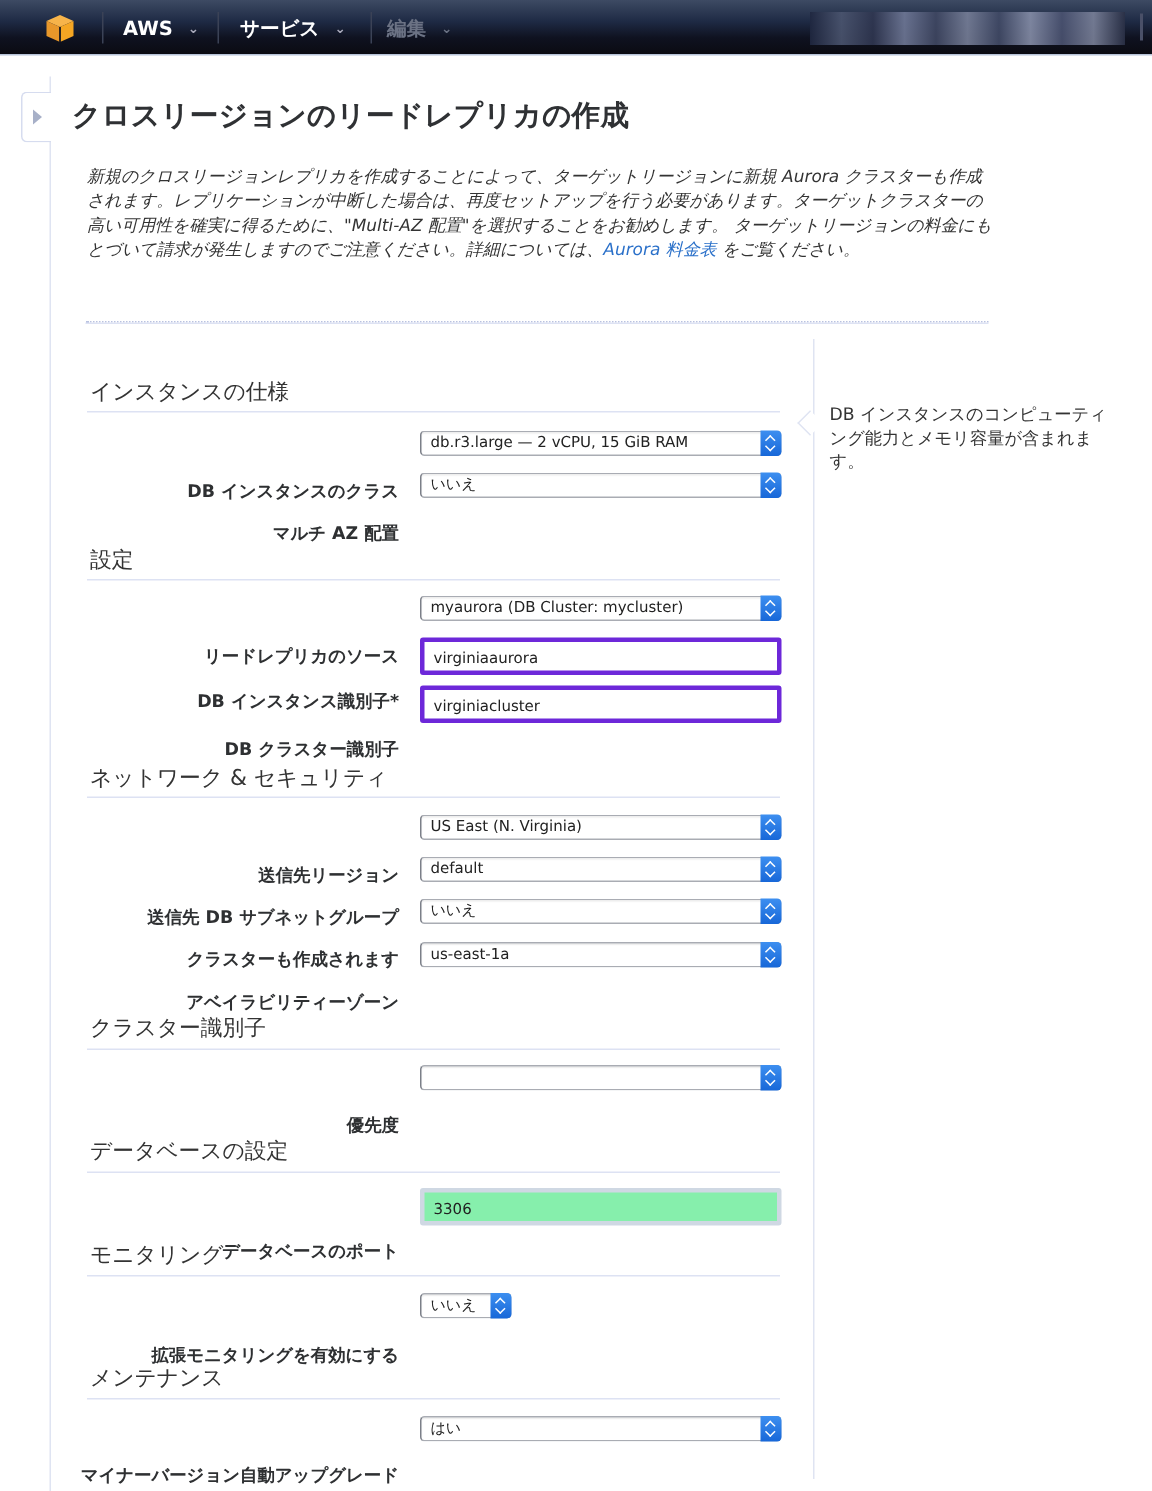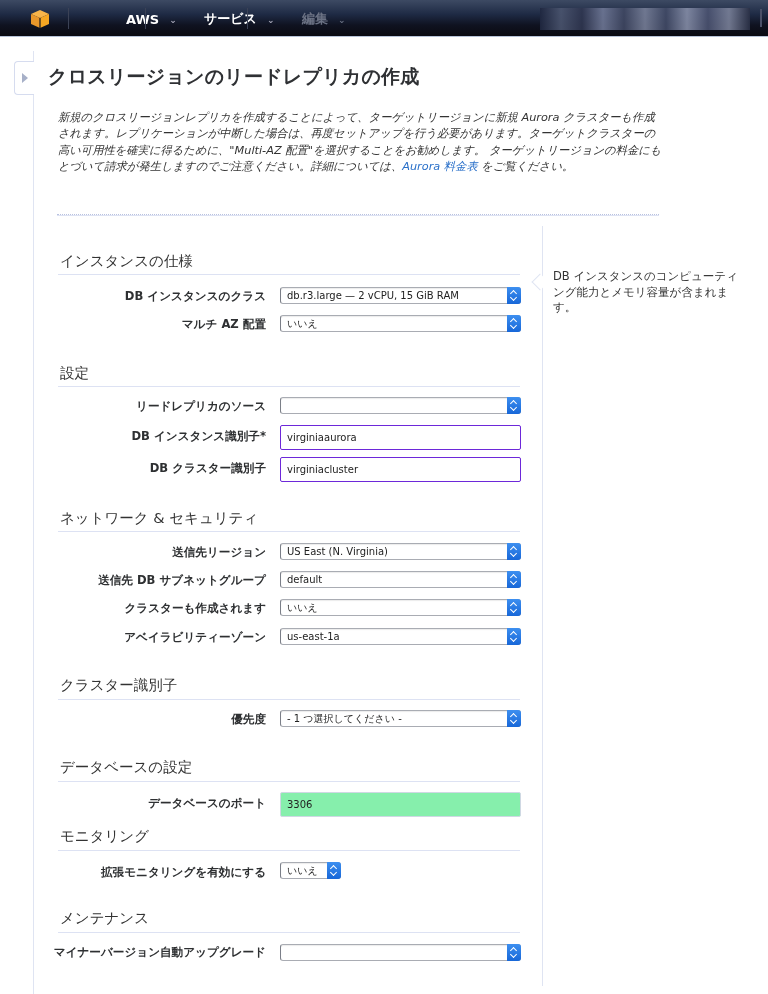--- a/index.html
+++ b/index.html
@@ -7,21 +7,21 @@
   body { font-family: "DejaVu Sans", "Liberation Sans", sans-serif; color: #333; position: relative; }
 
   
   .topbar {
     position: absolute; left: 0; top: 0; width: 768px; height: 37px;
     background: linear-gradient(to bottom, #3d4a63 0%, #1e2a44 40%, #0f1220 70%, #0b0b12 100%);
     border-bottom: 1px solid #b7c3d8;
   }
   .topbar .logo { position: absolute; left: 30px; top: 9px; width: 20px; height: 20px; }
   .topbar .sep { position: absolute; top: 8px; width: 1px; height: 21px; background: #3b4256; }
-  .topbar .menu { position: absolute; top: 10px; height: 18px; display: flex; align-items: center; gap: 10px; font-weight: bold; font-size: 13px; color: #fff; cursor: pointer; margin-left: 44px; }
+  .topbar .menu { position: absolute; top: 10px; height: 18px; display: flex; align-items: center; gap: 10px; font-weight: bold; font-size: 13px; color: #fff; cursor: pointer; }
   .topbar .menu.dim { color: #6b7284; }
   .topbar .chev { font-size: 9px; color: #aab; transform: translateY(1px); }
   .topbar .menu.dim .chev { color: #6b7284; }
   .topbar .blurred {
     position: absolute; left: 540px; top: 8px; width: 210px; height: 22px;
     background: linear-gradient(90deg, #1f2740 0%, #4b556f 10%, #2f3650 20%, #6f7896 30%, #3f4762 40%, #777f98 50%, #414a66 60%, #868ea8 70%, #4a5270 80%, #7a8199 90%, #2a3046 100%);
     opacity: 0.9;
   }
   .topbar .blurred-edge { position: absolute; left: 760px; top: 9px; width: 2px; height: 18px; background: #4a5068; }
 
@@ -44,21 +44,21 @@
 
   
   .help-line { position: absolute; left: 542px; top: 226px; width: 1px; height: 760px; background: #dfe4f2; }
   .help-notch { position: absolute; left: 534px; top: 276px; width: 12px; height: 12px; background: #fff; border-left: 1px solid #dfe4f2; border-bottom: 1px solid #dfe4f2; transform: rotate(45deg); }
   .help-text { position: absolute; left: 553px; top: 229px; width: 195px; font-size: 11.5px; line-height: 15.5px; color: #333; margin-top: 40px; }
 
   
   .section-title { position: absolute; left: 60px; font-size: 14.5px; color: #333; }
   .section-rule { position: absolute; left: 58px; width: 462px; height: 1px; background: #dde2f3; }
 
-  .row-label { position: absolute; right: 502px; font-size: 11.6px; font-weight: bold; color: #2e3032; text-align: right; white-space: nowrap; }
+  .row-label { position: absolute; right: 502px; font-size: 11.6px; font-weight: bold; color: #2e3032; text-align: right; white-space: nowrap; margin-top: 31px; }
   .row-label.multi { white-space: normal; width: 220px; line-height: 17px; }
 
   .select {
     position: absolute; left: 280px; width: 241px; height: 17px;
     border: 1px solid #a9acb3; border-left: 1px solid #7b7f88; border-radius: 3px;
     background: #fff; font-size: 10px; color: #222; padding: 1px 0 0 6px;
     box-shadow: inset 0 1px 1px rgba(0,0,0,0.08); cursor: pointer;
   }
   .select .val { display: block; line-height: 14px; white-space: nowrap; overflow: hidden; }
   .select .arrow {
@@ -68,21 +68,21 @@
   .select .arrow::before, .select .arrow::after {
     content: ""; position: absolute; left: 4px; width: 4px; height: 4px;
     border-left: 1.2px solid #fff; border-top: 1.2px solid #fff;
   }
   .select .arrow::before { top: 4px; transform: rotate(45deg); }
   .select .arrow::after { top: 8px; transform: rotate(225deg); }
   .select.small { width: 61px; }
 
   .textinput {
     position: absolute; left: 280px; width: 241px; height: 25px;
-    border: 1px solid #6d28d9; border-radius: 2px; background: #fff;
+    border: 3px solid #6d28d9; border-radius: 2px; background: #fff;
     font-size: 10px; color: #222; padding: 6px 0 0 6px; cursor: text;
   }
   .textinput.hl { background: #86efac; border-color: #cfd8e3; }
 </style>
 </head>
 <body>
 
 <div class="topbar">
   <svg class="logo" viewBox="0 0 20 20">
     <polygon points="10,1 19,5 10,9 1,5" fill="#f7b44a"></polygon>
@@ -138,20 +138,21 @@
 <div class="select" style="top:315px">
   <span class="val">いいえ</span>
   <span class="arrow"></span>
 </div>
 
 <div class="section-title" style="top:364px">設定</div>
 <div class="section-rule" style="top:386px"></div>
 
 <div class="row-label" style="top:399px">リードレプリカのソース</div>
 <div class="select" style="top:397px">
+  <span class="val">myaurora (DB Cluster: mycluster)</span>
   <span class="arrow"></span>
 </div>
 
 <div class="row-label" style="top:429px">DB インスタンス識別子*</div>
 <div class="textinput" style="top:425px">virginiaaurora</div>
 
 <div class="row-label" style="top:461px">DB クラスター識別子</div>
 <div class="textinput" style="top:457px">virginiacluster</div>
 
 <div class="section-title" style="top:509px">ネットワーク &amp; セキュリティ</div>
@@ -179,21 +180,20 @@
 <div class="select" style="top:628px">
   <span class="val">us-east-1a</span>
   <span class="arrow"></span>
 </div>
 
 <div class="section-title" style="top:676px">クラスター識別子</div>
 <div class="section-rule" style="top:699px"></div>
 
 <div class="row-label" style="top:712px">優先度</div>
 <div class="select" style="top:710px">
-  <span class="val">- 1 つ選択してください -</span>
   <span class="arrow"></span>
 </div>
 
 <div class="section-title" style="top:758px">データベースの設定</div>
 <div class="section-rule" style="top:781px"></div>
 
 <div class="row-label" style="top:796px">データベースのポート</div>
 <div class="textinput hl" style="top:792px">3306</div>
 
 <div class="section-title" style="top:827px">モニタリング</div>
@@ -203,14 +203,15 @@
 <div class="select small" style="top:862px">
   <span class="val">いいえ</span>
   <span class="arrow"></span>
 </div>
 
 <div class="section-title" style="top:909px">メンテナンス</div>
 <div class="section-rule" style="top:932px"></div>
 
 <div class="row-label multi" style="top:944px">マイナーバージョン自動アップグレード</div>
 <div class="select" style="top:944px">
+  <span class="val">はい</span>
   <span class="arrow"></span>
 </div>
 
 </body></html>

